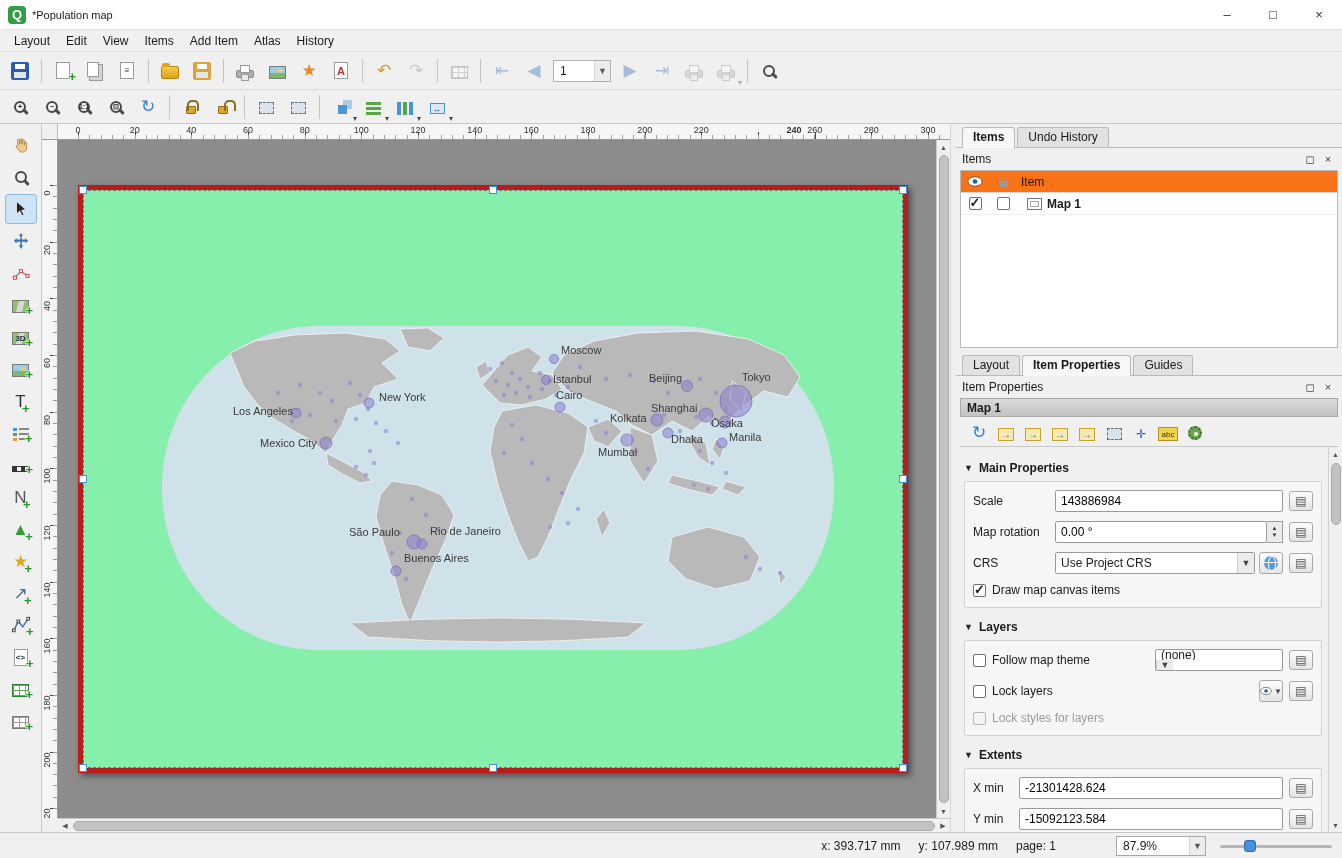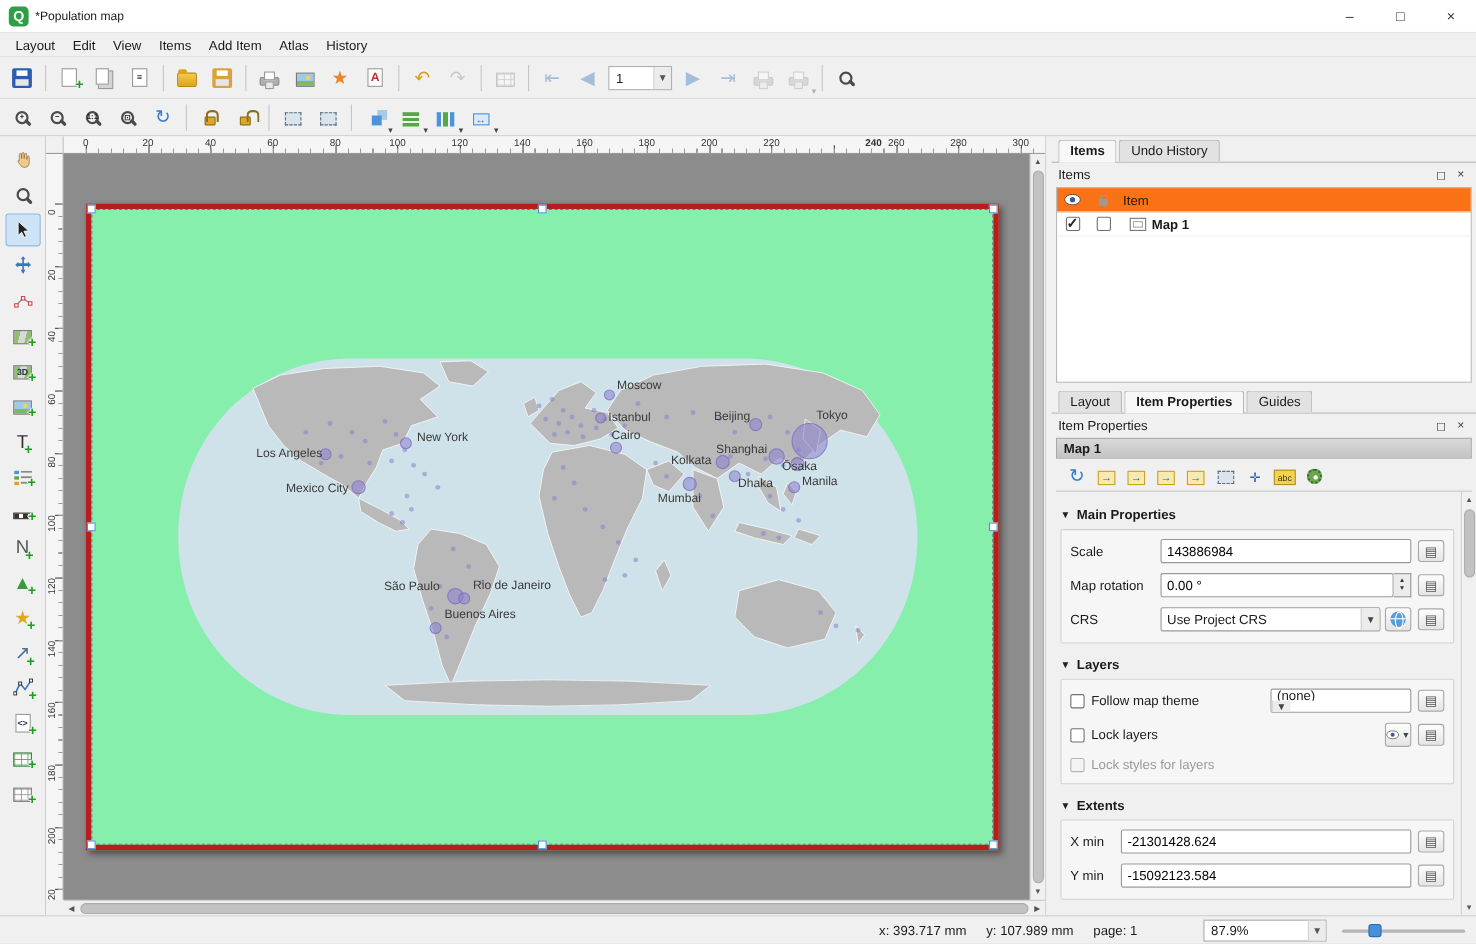--- a/index.html
+++ b/index.html
@@ -173,21 +173,21 @@
   .sq-btn { width:24px; height:22px; margin-left:4px; flex:none; background:linear-gradient(#fdfdfd,#e4e4e4); border:1px solid #a8a8a8; border-radius:3px; display:flex; align-items:center; justify-content:center; }
   .cbrow { display:flex; align-items:center; gap:6px; }
   .gray-text { color:#9a9a9a; }
 
   .props-scrollbar { width:14px; background:#f0f0f0; border-left:1px solid #d0d0d0; display:flex; flex-direction:column; align-items:center; }
 
   
   .statusbar { height:26px; background:#f0f0f0; border-top:1px solid #c9c9c9; display:flex; align-items:center; padding:0 10px; }
   .sb-spacer { flex:1; }
   .sb-text { margin-left:18px; }
-  .zoom-combo { width:112px; height:20px; background:#fff; border:1px solid #a8a8a8; display:flex; align-items:stretch; margin-left:60px; }
+  .zoom-combo { width:90px; height:20px; background:#fff; border:1px solid #a8a8a8; display:flex; align-items:stretch; margin-left:60px; }
   .zoom-val { flex:1; display:flex; align-items:center; padding-left:6px; }
   .zoom-slider { width:112px; height:20px; position:relative; margin-left:14px; }
   .zoom-track { position:absolute; left:0; right:0; top:9px; height:3px; background:#b5b5b5; border-radius:2px; }
   .zoom-thumb { position:absolute; left:24px; top:4px; width:12px; height:12px; background:#4a90d9; border:1px solid #2a6db5; border-radius:3px; }
 </style>
 </head>
 <body>
 
 <div class="titlebar">
   <div class="app-icon">Q</div>
@@ -867,20 +867,24 @@
               <div class="plabel">CRS</div>
               <div class="pselect">
                 <div class="psel-val">Use Project CRS</div>
                 <div class="psel-arrow">▼</div>
               </div>
               <div class="sq-btn">
                   <span class="shp shp-globe"></span>
                 </div>
               <div class="dd-btn">▤</div>
             </div>
+            <div class="prow cbrow">
+              <span class="cb checked"></span>
+              <span>Draw map canvas items</span>
+            </div>
           </div>
 
           <div class="section-header">
             <span class="tri">▼</span>
             <span>Layers</span>
           </div>
           <div class="group-box">
             <div class="prow">
               <span class="cb"></span>
               <span style="margin:0 8px 0 6px; flex:1;">Follow map theme</span>

